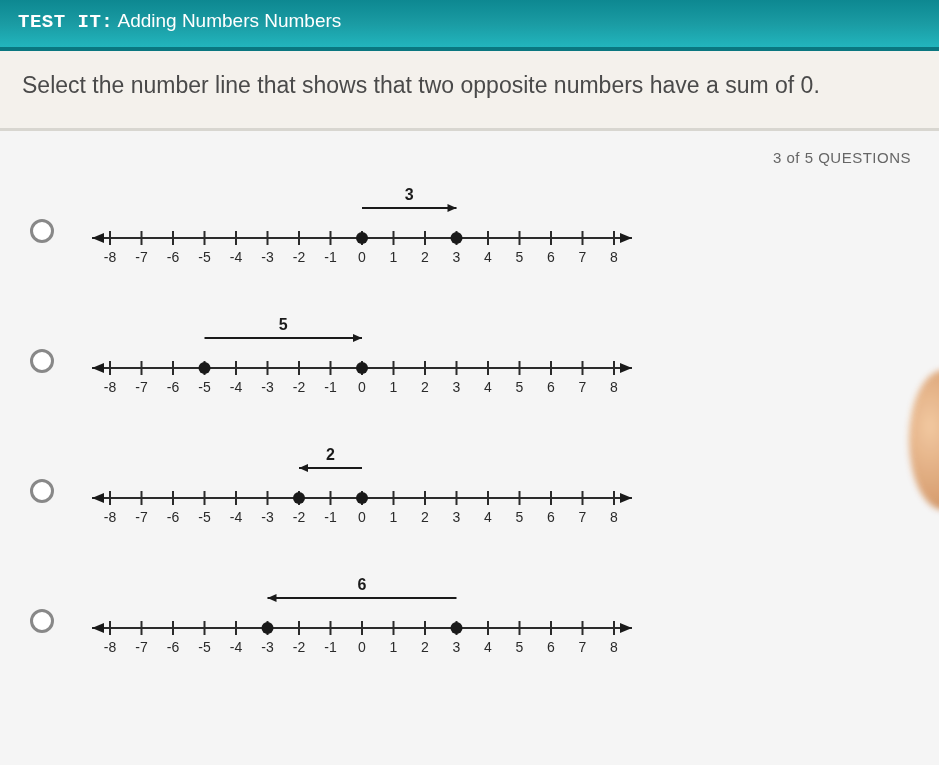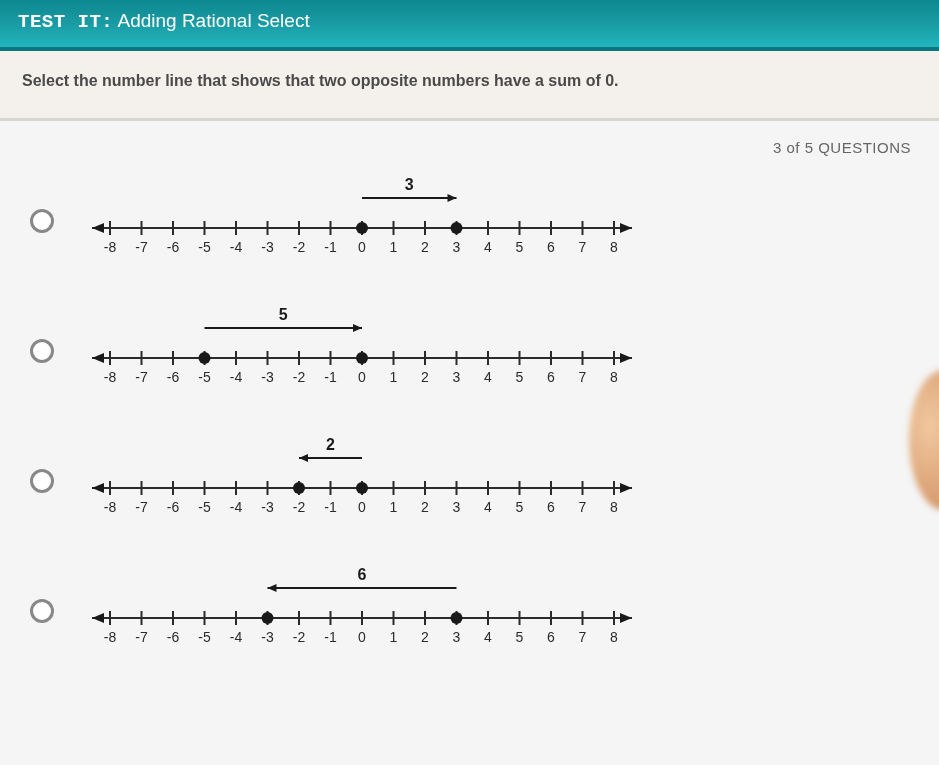--- a/index.html
+++ b/index.html
@@ -27,22 +27,22 @@
     font-weight: 700;
     font-family: 'Courier New', monospace;
     letter-spacing: 0.5px;
   }
   .prompt-area {
     background: #f4f1ec;
     padding: 18px 22px 26px;
     border-bottom: 3px solid #d8d6d0;
   }
   .prompt-area .q {
-    font-size: 16px;
-    font-weight: 700;
+    font-size: 23px;
+    font-weight: 400;
     color: #4a4a4a;
     line-height: 1.45;
   }
   .counter {
     text-align: right;
     font-size: 15px;
     color: #666;
     padding: 18px 28px 0 0;
     letter-spacing: 0.5px;
   }
@@ -86,21 +86,21 @@
     filter: blur(3px);
     opacity:0.92;
   }
 </style>
 </head>
 <body>
 
 <div class="header">
   <div class="title">
     <span class="strong">TEST IT:</span>
-    <span>Adding Rational Select</span>
+    <span>Adding Numbers Numbers</span>
   </div>
 </div>
 
 <div class="prompt-area">
   <div class="q">Select the number line that shows that two opposite numbers have a sum of 0.</div>
 </div>
 
 <div class="counter">3 of 5 QUESTIONS</div>
 
 <div class="choices" id="choices">

